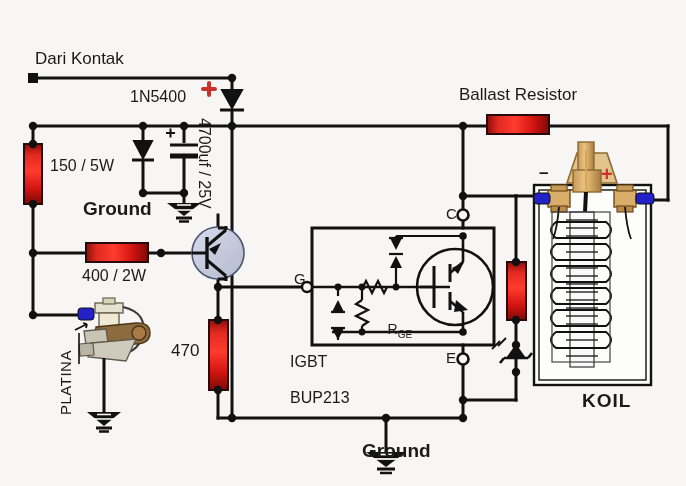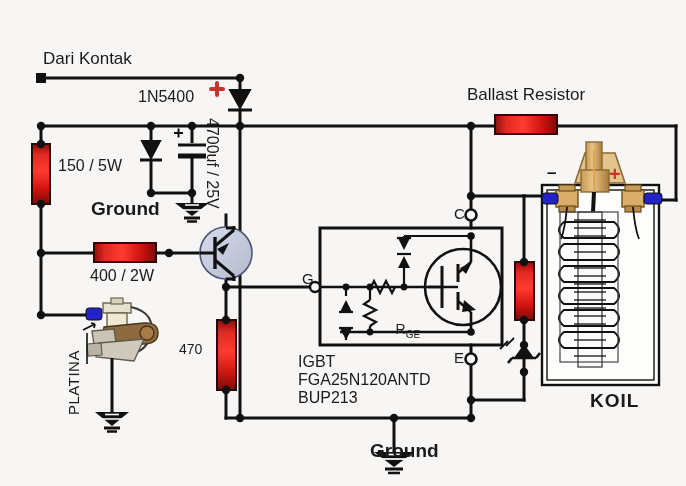--- a/index.html
+++ b/index.html
@@ -3,21 +3,21 @@
 <meta charset="utf-8">
 <style>
   html,body{margin:0;padding:0;}
   body{
     width:686px;height:486px;
     background:#f7f6f4;
     font-family:"Liberation Sans", sans-serif;
     overflow:hidden;
     position:relative;
   }
-  #stage{position:absolute;left:8px;top:0;width:592px;height:486px;}
+  #stage{position:absolute;left:0;top:0;width:592px;height:486px;}
   svg.sheet{position:absolute;left:0;top:0;width:686px;height:486px;}
   .lbl{
     position:absolute;
     font-family:"Liberation Sans", sans-serif;
     color:#1a1a1a;
     white-space:pre;
     line-height:1.15;
   }
   .lbl-thin{font-weight:400;}
   .lbl-bold{font-weight:700;}
@@ -359,28 +359,27 @@
 
   <div class="lbl lbl-thin rot90" style="left:213px;top:118px;font-size:16px;">4700uf / 25V</div>
 
   <div class="lbl lbl-thin" style="left:50px;top:157px;font-size:16px;">150 / 5W</div>
 
   <div class="lbl lbl-bold" style="left:83px;top:198px;font-size:19px;">Ground</div>
 
   <div class="lbl lbl-thin" style="left:82px;top:267px;font-size:16px;">400 / 2W</div>
 
 
-  <div class="lbl lbl-thin" style="left:171px;top:341px;font-size:14px;">470</div>
+  <div class="lbl lbl-thin" style="left:171px;top:341px;font-size:17px;">470</div>
 
   <div class="lbl lbl-thin rot270" style="left:57px;top:415px;font-size:15px;letter-spacing:0.5px;">PLATINA</div>
 
   <div class="lbl lbl-thin" style="left:459px;top:85px;font-size:17px;">Ballast Resistor</div>
 
   <div class="lbl lbl-thin" style="left:290px;top:353px;font-size:16px;">IGBT</div>
-  <div class="lbl lbl-thin" style="left:290px;top:371px;font-size:16px;">FGA25N120ANTD</div>
   <div class="lbl lbl-thin" style="left:290px;top:389px;font-size:16px;">BUP213</div>
 
   <div class="lbl lbl-bold" style="left:362px;top:440px;font-size:19px;">Ground</div>
 
   <div class="lbl lbl-bold" style="left:568px;top:390px;font-size:19px;letter-spacing:1px;margin-left:14px;">KOIL</div>
 
   <div class="lbl lbl-thin" style="left:446px;top:205px;font-size:15px;">C</div>
   <div class="lbl lbl-thin" style="left:446px;top:349px;font-size:15px;">E</div>
   <div class="lbl lbl-thin" style="left:294px;top:270px;font-size:15px;">G</div>
 

